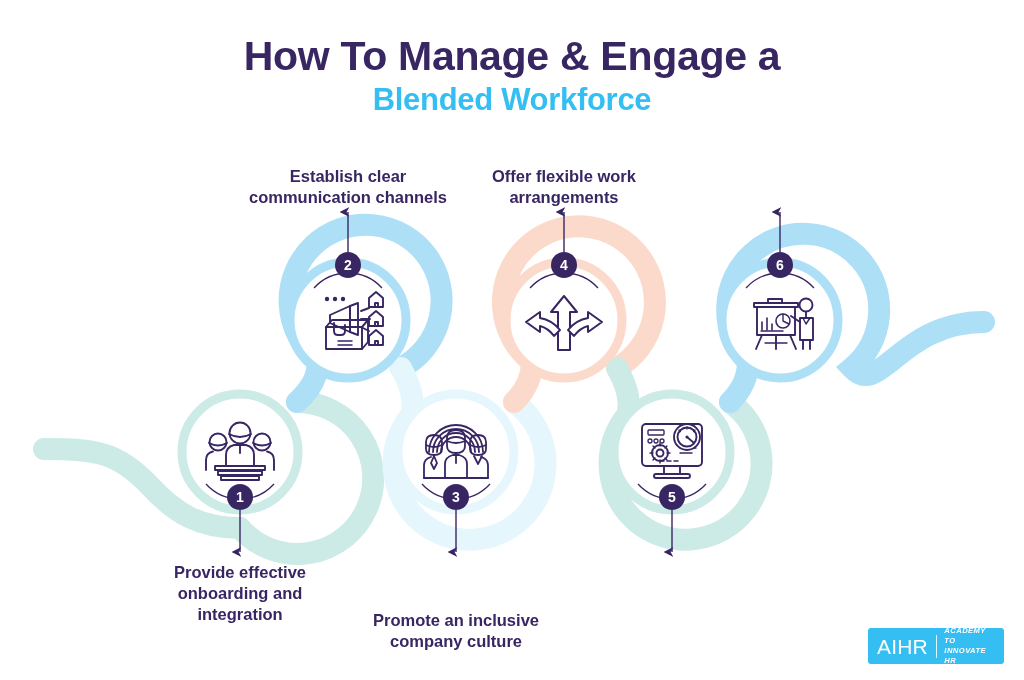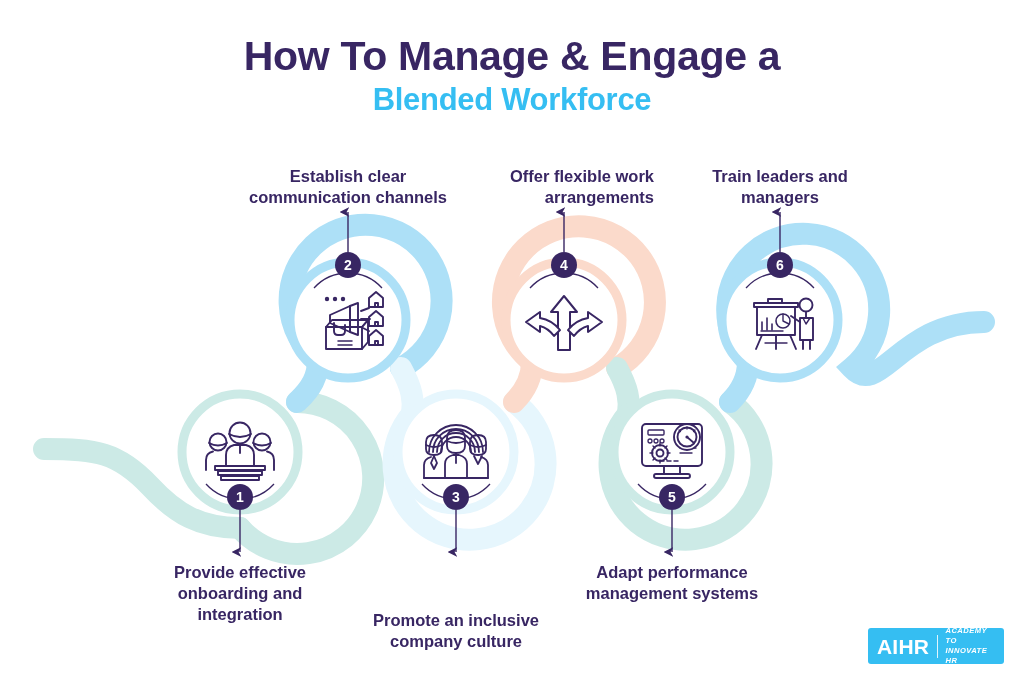--- a/index.html
+++ b/index.html
@@ -75,21 +75,21 @@
     background: #35BEF2;
     border-radius: 3px;
     display: flex;
     align-items: center;
     padding: 0 9px;
     box-sizing: border-box;
   }
   .logo-mark {
     color: #ffffff;
     font-size: 21px;
-    font-weight: bold;
+    font-weight: normal;
     letter-spacing: 0.2px;
     line-height: 1;
   }
   .logo-divider {
     width: 1.5px;
     height: 23px;
     background: #ffffff;
     opacity: 0.85;
     margin: 0 7px 0 8px;
   }
@@ -370,28 +370,24 @@
   <div class="step-label label-bottom" style="left:140px; top:562px; width:200px;">Provide effective
 onboarding and
 integration</div>
 
   <div class="step-label label-top" style="left:238px; top:166px; width:220px;">Establish clear
 communication channels</div>
 
   <div class="step-label label-bottom" style="left:356px; top:562px; width:200px;margin-top:48px;">Promote an inclusive
 company culture</div>
 
-  <div class="step-label label-top" style="left:474px; top:166px; width:180px;text-align:right;">Offer flexible work
+  <div class="step-label label-top" style="left:474px; top:166px; width:180px;">Offer flexible work
 arrangements</div>
 
-  <div class="step-label label-bottom" style="left:572px; top:562px; width:200px;">Adapt performance
-management systems</div>
-
-  <div class="step-label label-top" style="left:690px; top:166px; width:180px;">Train leaders and
-managers</div>
+
 
   <div class="logo">
     <span class="logo-mark">AIHR</span>
     <span class="logo-divider"></span>
     <span class="logo-tag">ACADEMY TO
 INNOVATE HR</span>
   </div>
 
 </div>
 

